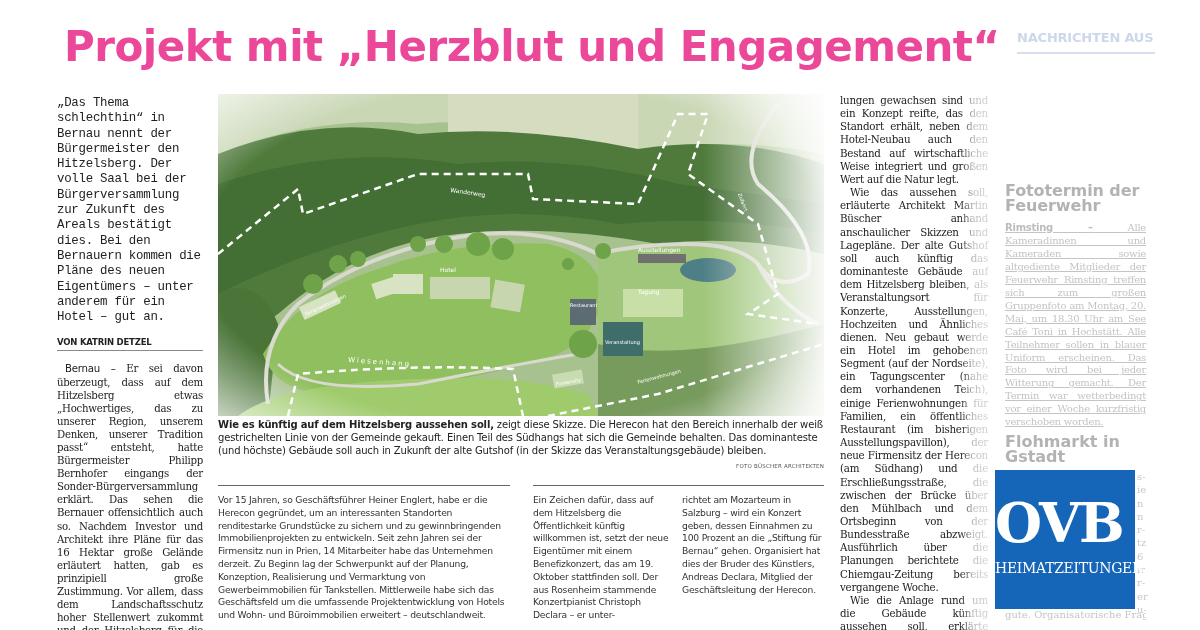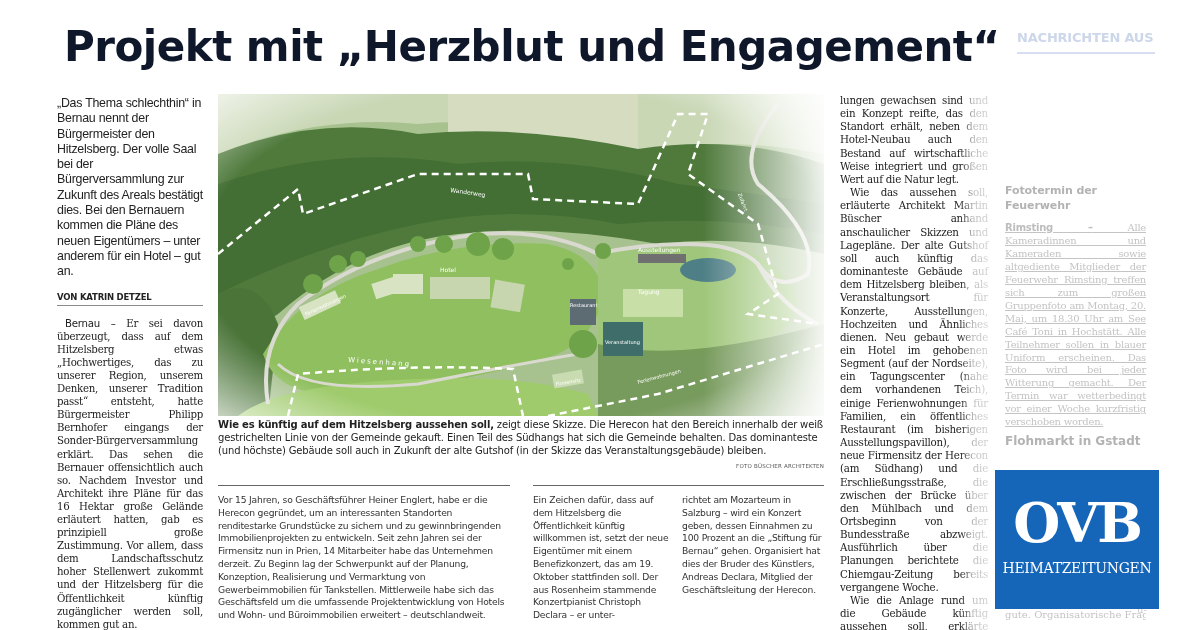--- a/index.html
+++ b/index.html
@@ -2,27 +2,27 @@
 <html><head>
 <meta charset="utf-8">
 <style>
   * { box-sizing: border-box; margin: 0; padding: 0; }
   html, body { width: 1200px; height: 630px; overflow: hidden; background: #ffffff; }
   body { position: relative; font-family: "DejaVu Serif", serif; color: #1a1a1a; }
 
   .headline {
     position: absolute; left: 64px; top: 22px; width: 920px;
     font-family: "DejaVu Sans", sans-serif; font-weight: bold;
-    font-size: 42px; letter-spacing: -0.5px; color: #0f172a; white-space: nowrap;
+    font-size: 42px; letter-spacing: -0.5px; color: #ec4899; white-space: nowrap;
   }
 
   
   .left-col { position: absolute; left: 57px; top: 96px; width: 146px; }
   .teaser {
-    font-family: Liberation Sans, sans-serif; font-size: 12.4px; line-height: 15.3px;
+    font-family: Liberation Mono, monospace; font-size: 12.4px; line-height: 15.3px;
     color: #222; letter-spacing: -0.25px;
   }
   .byline {
     margin-top: 12px; padding-bottom: 3px; border-bottom: 1.5px solid #8a8a8a;
     font-family: "DejaVu Sans", sans-serif; font-size: 8.5px; font-weight: bold;
     color: #222; letter-spacing: -0.2px;
   }
   .body-serif {
     font-family: "DejaVu Serif", serif; font-size: 10.2px; line-height: 13.1px;
     color: #222; text-align: justify; letter-spacing: -0.25px;
@@ -79,48 +79,48 @@
     color: #cdd7ea; letter-spacing: -0.2px;
   }
   .sb-rule { margin-top: 7px; height: 2px; background: #d6def0; width: 138px; }
   .sb-list { margin-top: 12px; list-style: none; }
   .sb-list li {
     font-family: "DejaVu Sans", sans-serif; font-weight: bold; font-size: 10.5px;
     line-height: 16.5px; color: #cdd7ea; letter-spacing: 0.1px;
   }
   .sb-article-title {
     position: absolute; left: 1005px; top: 183px; width: 140px;
-    font-family: "DejaVu Sans", sans-serif; font-weight: bold; font-size: 11px;
+    font-family: "DejaVu Sans", sans-serif; font-weight: bold; font-size: 16px;
     line-height: 15px; color: #b3b3b3; letter-spacing: -0.1px;
   }
   .sb-article-body {
     position: absolute; left: 1005px; top: 222px; width: 141px;
     font-family: "DejaVu Serif", serif; font-size: 10px; line-height: 12.95px;
     color: #c4c4c4; text-align: justify; letter-spacing: -0.25px; text-decoration: underline;
   }
   .sb-article-body .dl { font-family: "DejaVu Sans", sans-serif; font-weight: bold; color: #bdbdbd; }
   .sb-article2-title {
     position: absolute; left: 1005px; top: 434px; width: 140px;
-    font-family: "DejaVu Sans", sans-serif; font-weight: bold; font-size: 12px;
+    font-family: "DejaVu Sans", sans-serif; font-weight: bold; font-size: 16px;
     line-height: 15px; color: #b3b3b3;
   }
   .sb-article2-tail {
     position: absolute; left: 1005px; top: 609px; width: 141px;
     font-family: "DejaVu Serif", serif; font-size: 10px; line-height: 12.95px;
     color: #c4c4c4; white-space: nowrap; overflow: hidden;
   }
   .sb-edge {
     position: absolute; left: 1137px; top: 470px; width: 12px;
     font-family: "DejaVu Serif", serif; font-size: 10px; line-height: 13.3px; color: #c8c8c8;
   }
 
   
   .logo {
-    position: absolute; left: 995px; top: 470px; width: 164px; height: 139px;
-    background: #1565b8; color: #fff; text-align: center;
+    position: absolute; left: 995px; top: 470px; width: 140px; height: 139px;
+    background: #1565b8; color: #fff; 
   }
   .logo-main {
     position: absolute; left: 0; right: 0; top: 26px;
     font-family: "DejaVu Serif", serif; font-weight: bold; font-size: 54px; line-height: 54px;
     letter-spacing: -2px;
   }
   .logo-sub {
     position: absolute; left: 0; right: 0; top: 90px;
     font-family: "DejaVu Serif", serif; font-size: 14px; letter-spacing: -0.3px;
   }

